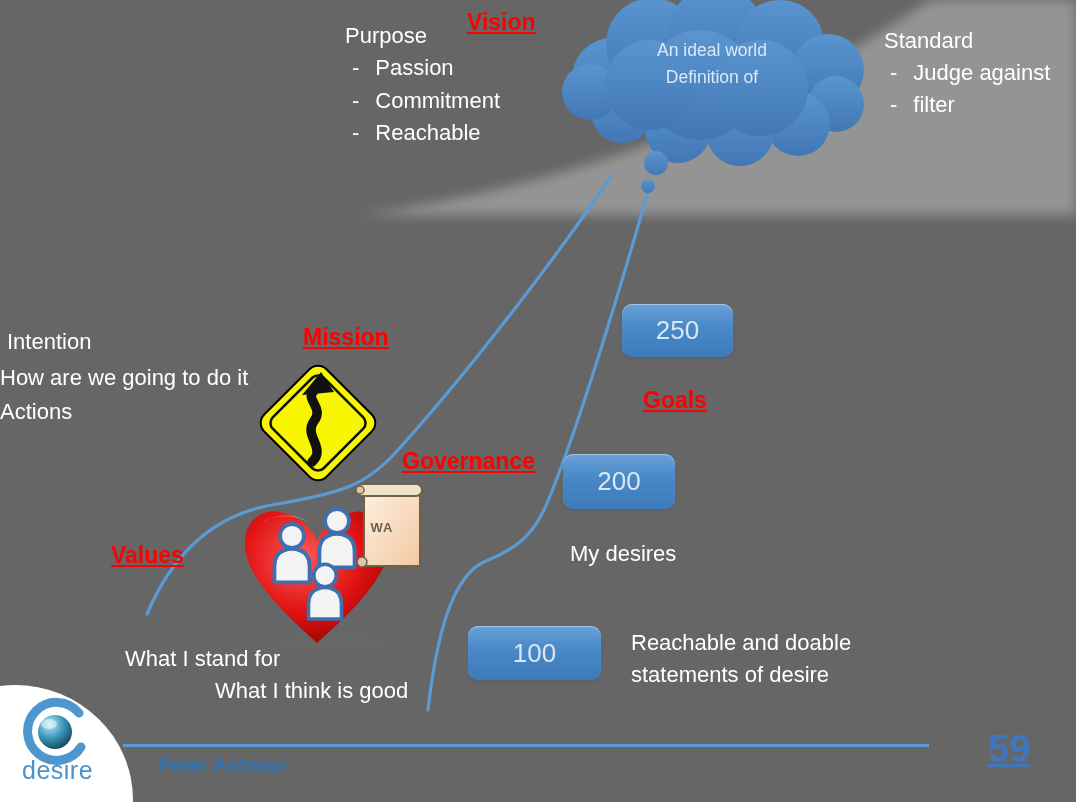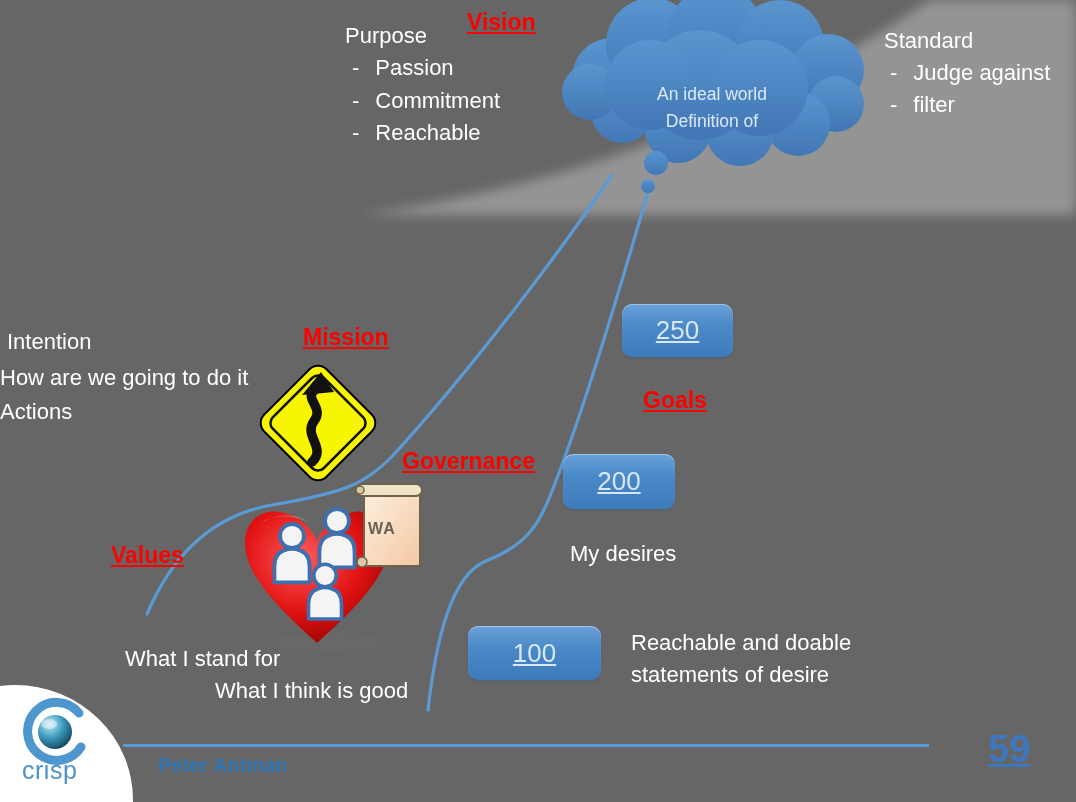--- a/index.html
+++ b/index.html
@@ -15,27 +15,27 @@
   }
   .abs{position:absolute;}
   .txt{color:#ffffff;font-size:22px;white-space:nowrap;}
   .red{color:#fe0000;font-weight:700;font-size:23px;white-space:nowrap;text-decoration:underline;}
   .list-row{display:flex;gap:16px;}
   .goal-box{
     position:absolute;border-radius:10px;
     background:linear-gradient(180deg,#6aa0d8 0%,#4a8ac8 40%,#3d7aba 100%);
     box-shadow:0 2px 3px rgba(60,90,130,.35), inset 0 1px 1px rgba(255,255,255,.4);
     display:flex;align-items:center;justify-content:center;
-    color:#d9e6f4;font-size:26px;text-decoration:underline;
+    color:#d9e6f4;font-size:26px;
   }
   .cloud-text{
     width:240px;text-align:center;color:#dce9f8;
-    font-size:17.5px;line-height:1.55;margin-top:44px;
+    font-size:17.5px;line-height:1.55;
   }
-  .wa{width:36px;text-align:center;color:#6a6152;font-weight:700;font-size:16px;letter-spacing:1px;}
+  .wa{width:36px;text-align:center;color:#6a6152;font-weight:700;font-size:13px;letter-spacing:1px;}
   .footer-line{background:#5b9bd5;height:3px;}
   .author{color:#2e74b5;font-weight:700;font-size:20px;white-space:nowrap;}
   .pagenum{color:#3f77be;font-weight:700;font-size:38px;text-decoration:underline;}
   .crisp-word{color:#4b92cb;font-size:25px;letter-spacing:.5px;}
   svg{display:block;}
 </style>
 </head>
 <body>
 
 <div class="slide">
@@ -184,15 +184,15 @@
   <div class="abs txt" style="left:570px;top:541px">My desires</div>
   <div class="goal-box" style="left:468px;top:626px;width:133px;height:54px">
     <span>100</span>
   </div>
   <div class="abs txt" style="left:631px;top:662px">statements of desire</div>
   <div class="abs txt" style="left:631px;top:630px">Reachable and doable</div>
 
   <div class="abs footer-line" style="left:123px;top:744px;width:806px"></div>
   <div class="abs author" style="left:158px;top:754px">Peter Antman</div>
   <div class="abs pagenum" style="left:988px;top:728px">59</div>
-  <div class="abs crisp-word" style="left:22px;top:756px">crisp</div>
+  <div class="abs crisp-word" style="left:22px;top:756px">desire</div>
 
 </div>
 
 </body></html>

